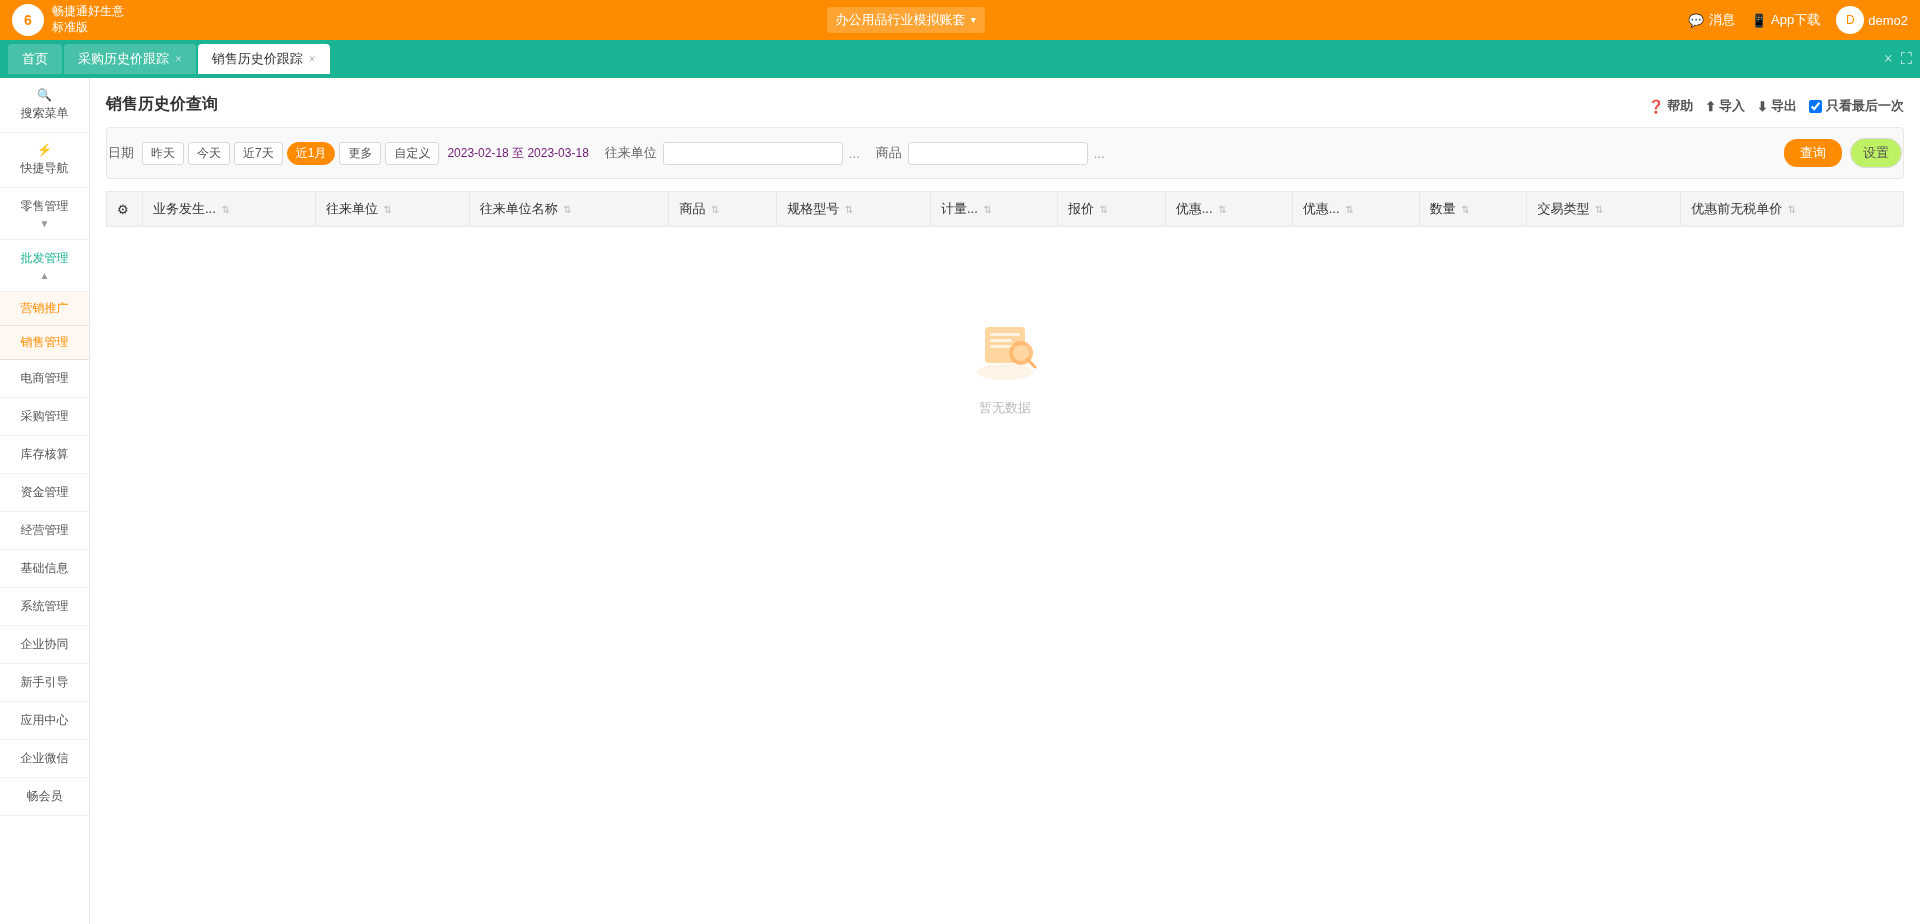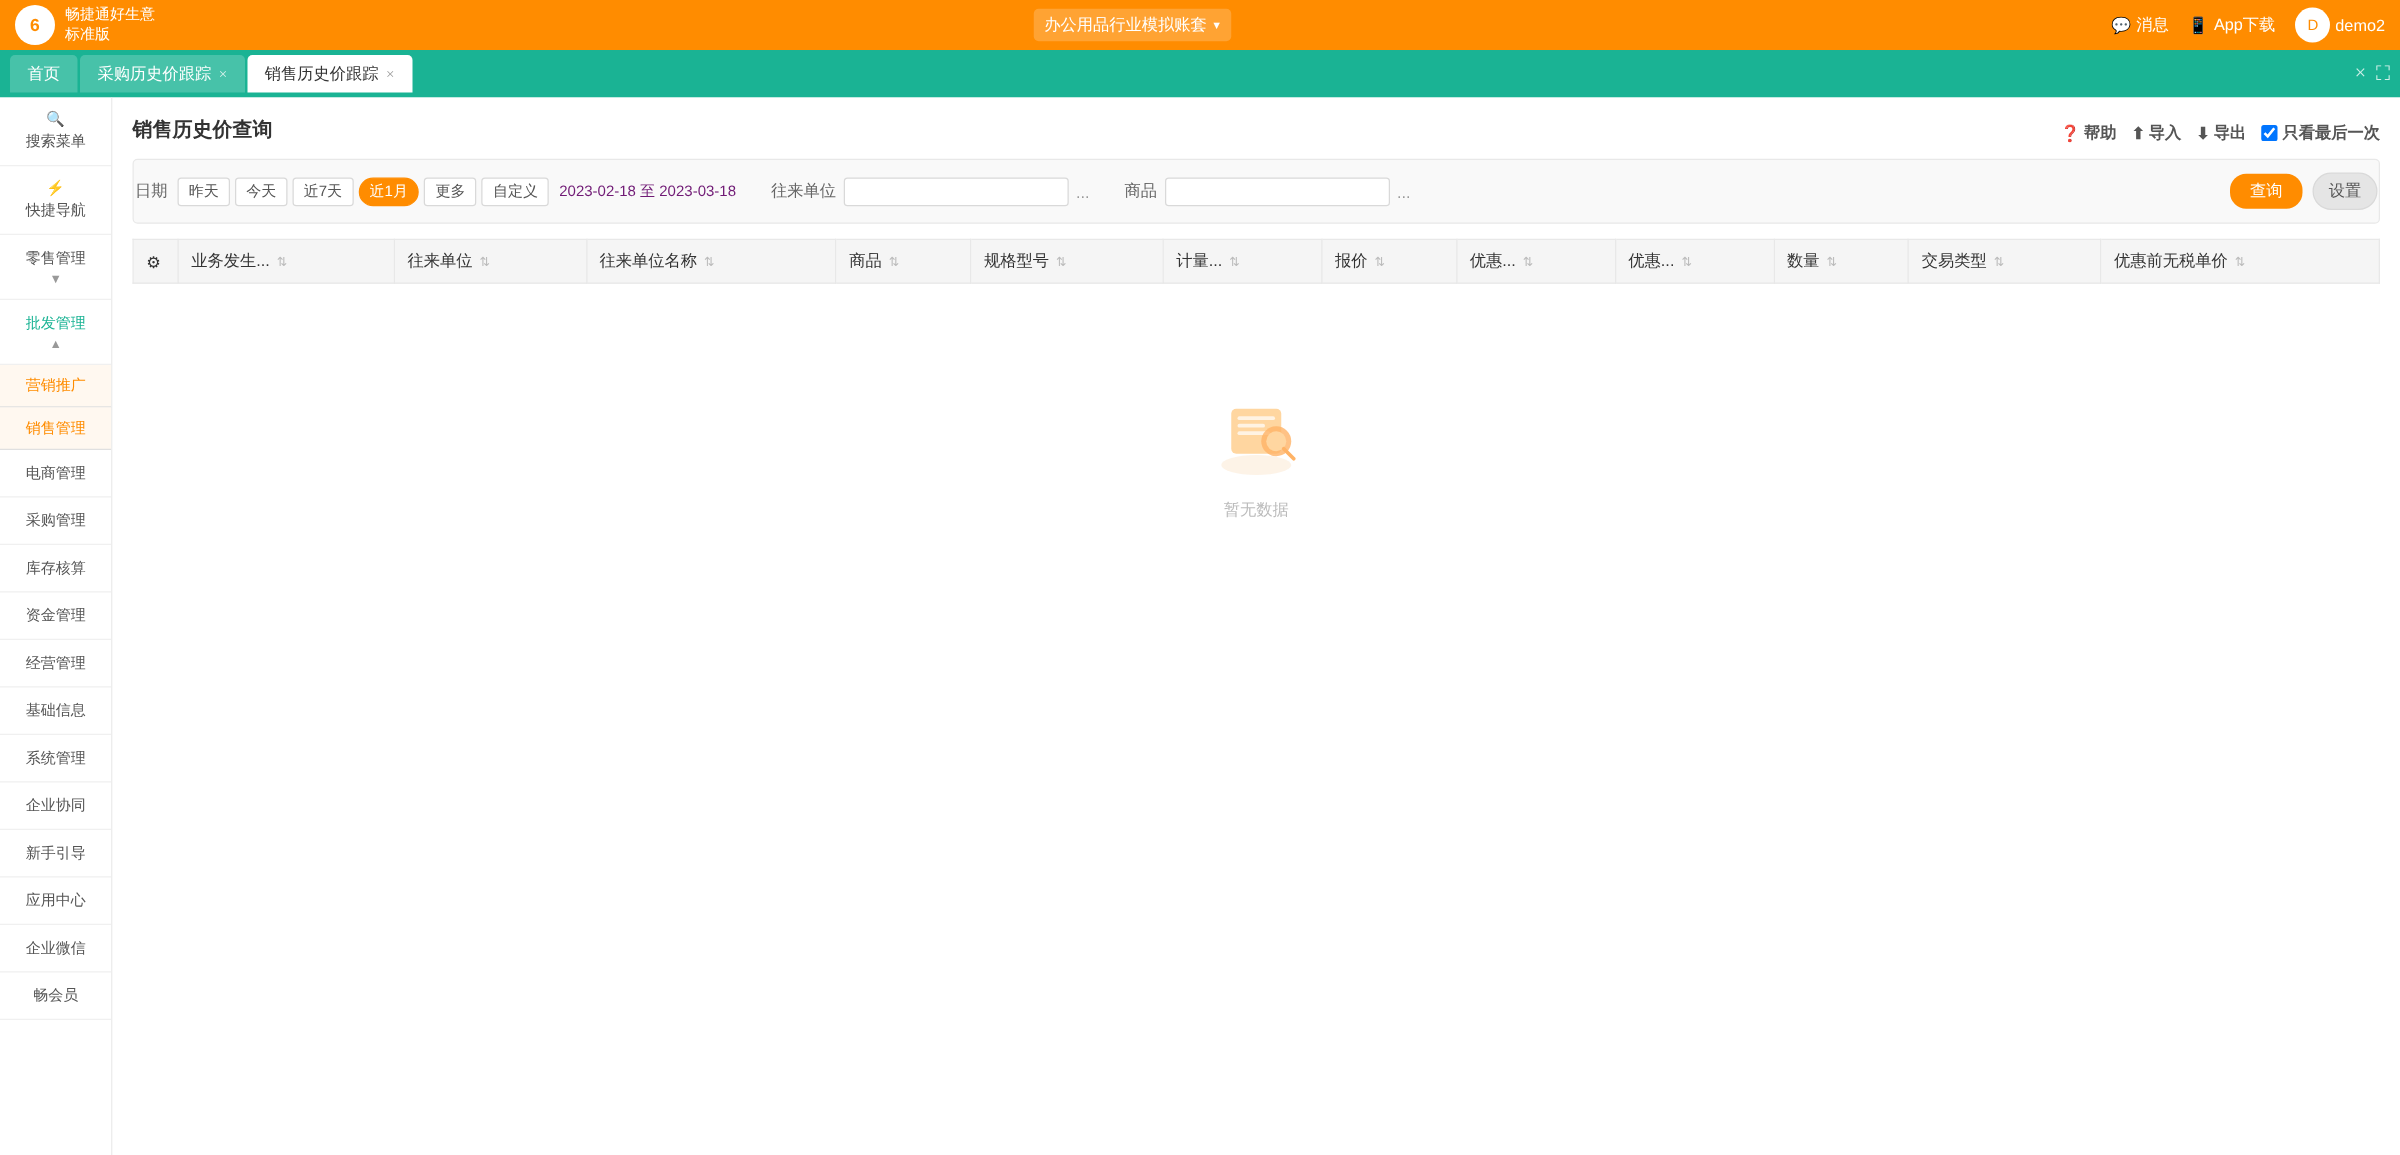--- a/index.html
+++ b/index.html
@@ -115,21 +115,21 @@
 
     
     .filter-bar {
       background: #f9f9f9;
       border: 1px solid #e8e8e8;
       border-radius: 4px;
       padding: 10px 1px;
       margin-bottom: 12px;
       display: flex;
       align-items: center;
-      gap: 28px;
+      gap: 16px;
       flex-wrap: wrap;
     }
     .filter-group { display: flex; align-items: center; gap: 8px; }
     .filter-label { color: #666; font-size: 13px; }
     .filter-date-btns { display: flex; gap: 4px; align-items: center; }
     .date-btn {
       padding: 2px 8px;
       border: 1px solid #d9d9d9;
       border-radius: 3px;
       background: #fff;
@@ -146,21 +146,21 @@
     .btn-search {
       background: #ff8c00;
       color: #fff;
       border: none;
       padding: 5px 16px;
       border-radius: 13px;
       cursor: pointer;
       font-size: 13px;
     }
     .btn-setting {
-      background: #e5e5e5;
+      background: #bef264;
       color: #555;
       border: 1px solid #d9d9d9;
       padding: 5px 12px;
       border-radius: 15px;
       cursor: pointer;
       font-size: 13px;
     }
     .checkbox-label { display: flex; align-items: center; gap: 4px; font-size: 13px; color: #555; cursor: pointer; }
 
     

